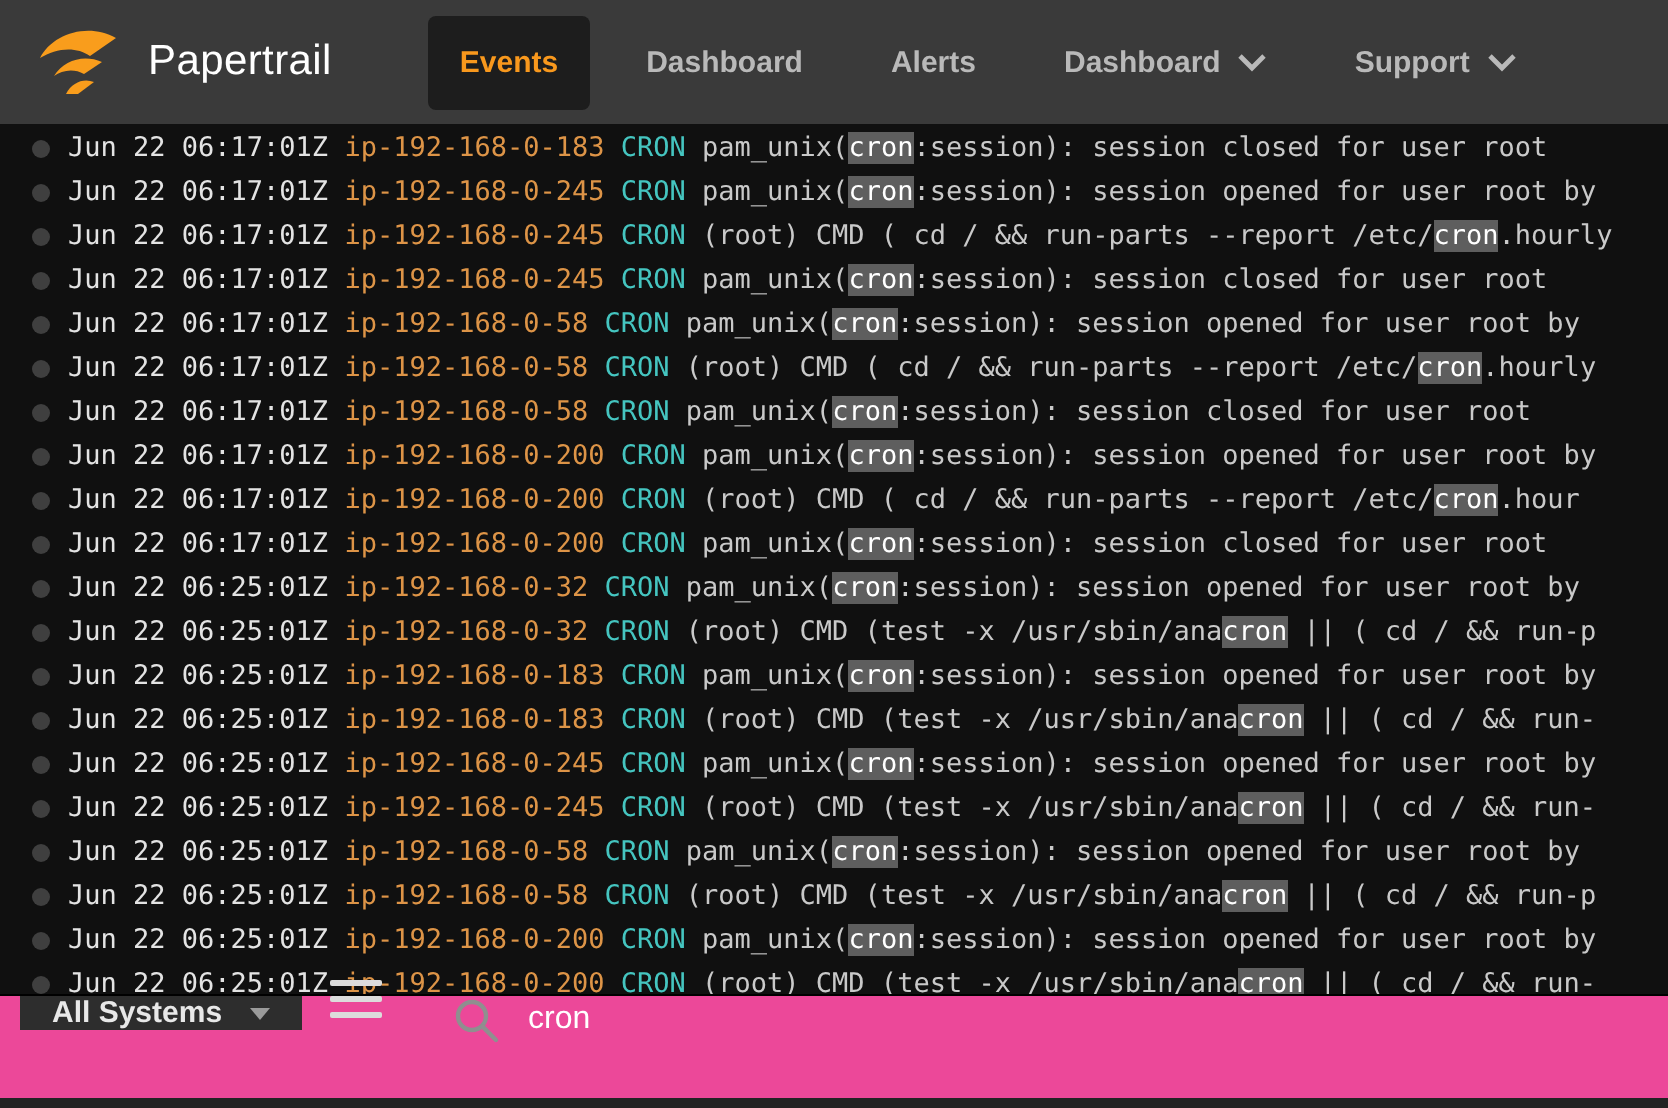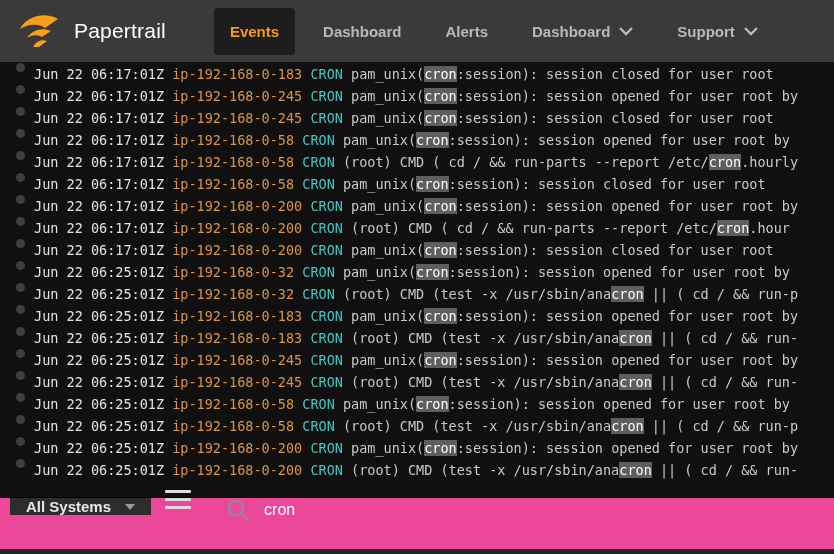--- a/index.html
+++ b/index.html
@@ -26,21 +26,21 @@
   .chev svg { display:block; }
 
   
   .log-area {
     position:absolute; top:62px; left:0; right:0; bottom:57px;
     background:#101010; overflow:hidden; padding-top:1px;
   }
   .log-row {
     height:22px; line-height:22px; white-space:pre; overflow:hidden;
     font-family:"DejaVu Sans Mono","Liberation Mono",monospace; font-size:13.5px;
-    padding-left:16px; display:flex; color:#c9c9c9; cursor:default;
+    padding-left:16px; display:flex; align-items:center; color:#c9c9c9; cursor:default;
   }
   .bullet {
     width:9px; height:9px; border-radius:50%; background:#3f3f3f;
     display:inline-block; margin-right:9px; flex:0 0 auto;
   }
   .log-text { white-space:pre; overflow:hidden; }
   .ts   { color:#e3e3e3; }
   .host { color:#dd9447; cursor:pointer; }
   .prog { color:#45c5c0; cursor:pointer; }
   .msg  { color:#c9c9c9; }
@@ -120,20 +120,21 @@
             <polyline points="1,1 7,7 13,1" fill="none" stroke="#b9b9b9" stroke-width="2.4"></polyline>
           </svg>
       </span>
     </span>
   </nav>
 </header>
 
 <main class="log-area" id="log-area">
     <div class="log-row"><span class="bullet"></span><span class="log-text"><span class="ts">Jun 22 06:17:01Z</span> <span class="host">ip-192-168-0-183</span> <span class="prog">CRON</span> <span class="msg">pam_unix(<span class="hl">cron</span>:session): session closed for user root</span></span></div>
     <div class="log-row"><span class="bullet"></span><span class="log-text"><span class="ts">Jun 22 06:17:01Z</span> <span class="host">ip-192-168-0-245</span> <span class="prog">CRON</span> <span class="msg">pam_unix(<span class="hl">cron</span>:session): session opened for user root by</span></span></div>
+    <div class="log-row"><span class="bullet"></span><span class="log-text"><span class="ts">Jun 22 06:17:01Z</span> <span class="host">ip-192-168-0-245</span> <span class="prog">CRON</span> <span class="msg">(root) CMD ( cd / &amp;&amp; run-parts --report /etc/<span class="hl">cron</span>.hourly</span></span></div>
     <div class="log-row"><span class="bullet"></span><span class="log-text"><span class="ts">Jun 22 06:17:01Z</span> <span class="host">ip-192-168-0-245</span> <span class="prog">CRON</span> <span class="msg">pam_unix(<span class="hl">cron</span>:session): session closed for user root</span></span></div>
     <div class="log-row"><span class="bullet"></span><span class="log-text"><span class="ts">Jun 22 06:17:01Z</span> <span class="host">ip-192-168-0-58</span> <span class="prog">CRON</span> <span class="msg">pam_unix(<span class="hl">cron</span>:session): session opened for user root by</span></span></div>
     <div class="log-row"><span class="bullet"></span><span class="log-text"><span class="ts">Jun 22 06:17:01Z</span> <span class="host">ip-192-168-0-58</span> <span class="prog">CRON</span> <span class="msg">(root) CMD ( cd / &amp;&amp; run-parts --report /etc/<span class="hl">cron</span>.hourly</span></span></div>
     <div class="log-row"><span class="bullet"></span><span class="log-text"><span class="ts">Jun 22 06:17:01Z</span> <span class="host">ip-192-168-0-58</span> <span class="prog">CRON</span> <span class="msg">pam_unix(<span class="hl">cron</span>:session): session closed for user root</span></span></div>
     <div class="log-row"><span class="bullet"></span><span class="log-text"><span class="ts">Jun 22 06:17:01Z</span> <span class="host">ip-192-168-0-200</span> <span class="prog">CRON</span> <span class="msg">pam_unix(<span class="hl">cron</span>:session): session opened for user root by</span></span></div>
     <div class="log-row"><span class="bullet"></span><span class="log-text"><span class="ts">Jun 22 06:17:01Z</span> <span class="host">ip-192-168-0-200</span> <span class="prog">CRON</span> <span class="msg">(root) CMD ( cd / &amp;&amp; run-parts --report /etc/<span class="hl">cron</span>.hour</span></span></div>
     <div class="log-row"><span class="bullet"></span><span class="log-text"><span class="ts">Jun 22 06:17:01Z</span> <span class="host">ip-192-168-0-200</span> <span class="prog">CRON</span> <span class="msg">pam_unix(<span class="hl">cron</span>:session): session closed for user root</span></span></div>
     <div class="log-row"><span class="bullet"></span><span class="log-text"><span class="ts">Jun 22 06:25:01Z</span> <span class="host">ip-192-168-0-32</span> <span class="prog">CRON</span> <span class="msg">pam_unix(<span class="hl">cron</span>:session): session opened for user root by</span></span></div>
     <div class="log-row"><span class="bullet"></span><span class="log-text"><span class="ts">Jun 22 06:25:01Z</span> <span class="host">ip-192-168-0-32</span> <span class="prog">CRON</span> <span class="msg">(root) CMD (test -x /usr/sbin/ana<span class="hl">cron</span> || ( cd / &amp;&amp; run-p</span></span></div>
     <div class="log-row"><span class="bullet"></span><span class="log-text"><span class="ts">Jun 22 06:25:01Z</span> <span class="host">ip-192-168-0-183</span> <span class="prog">CRON</span> <span class="msg">pam_unix(<span class="hl">cron</span>:session): session opened for user root by</span></span></div>

